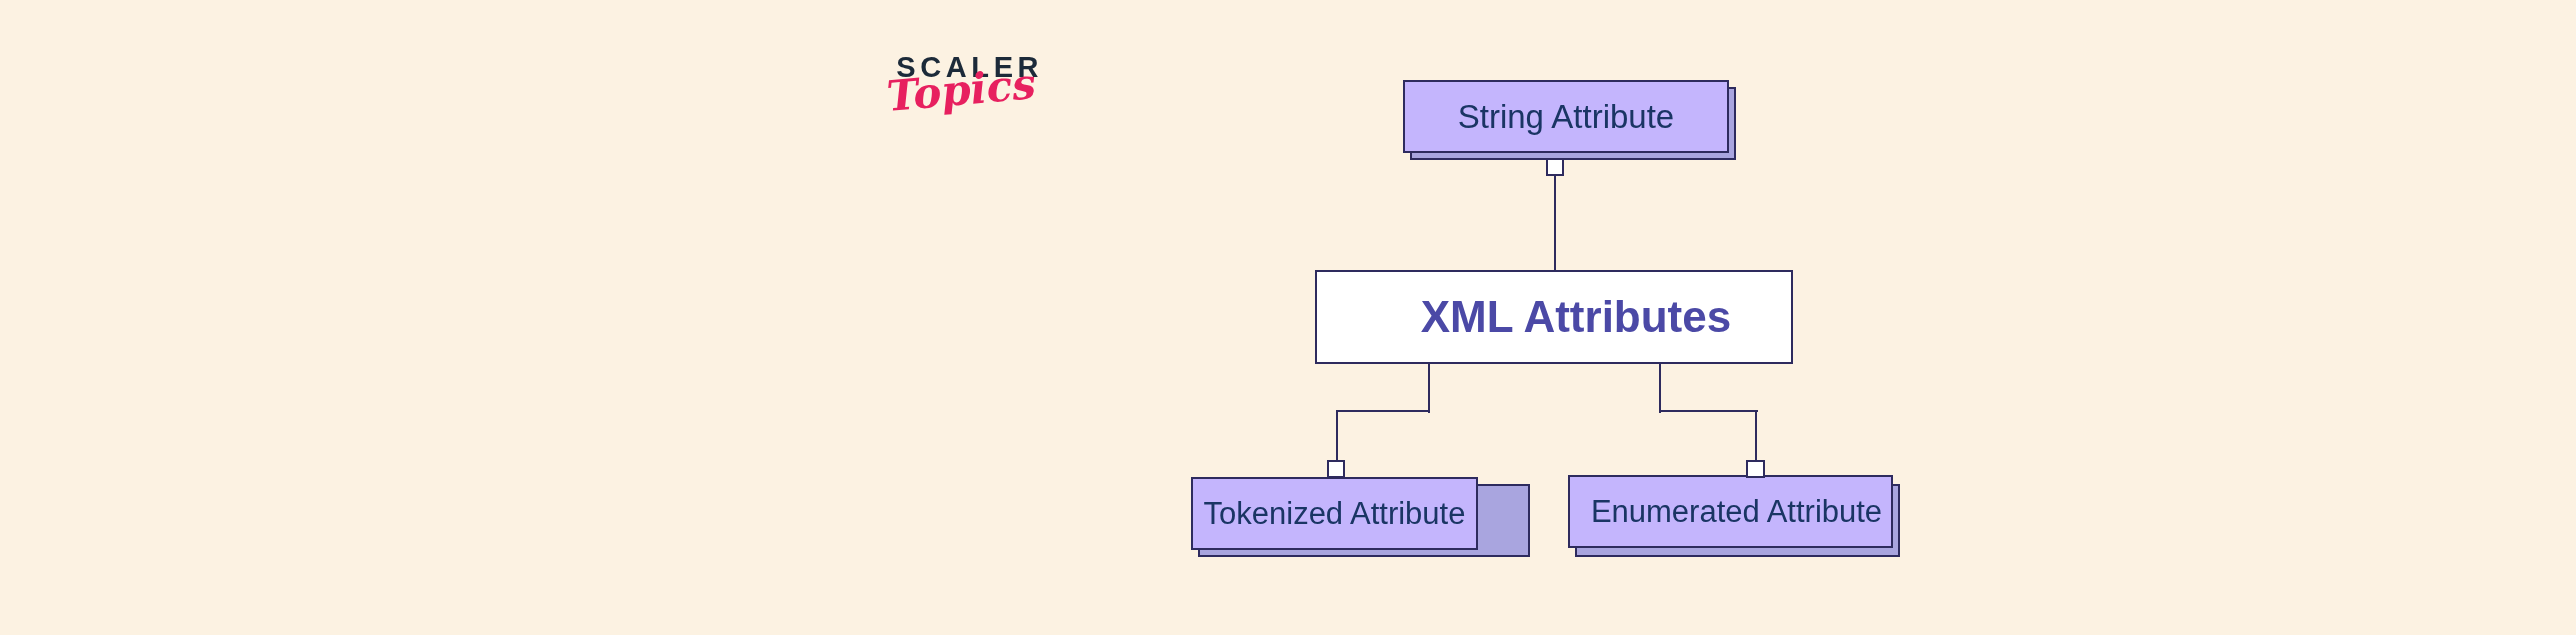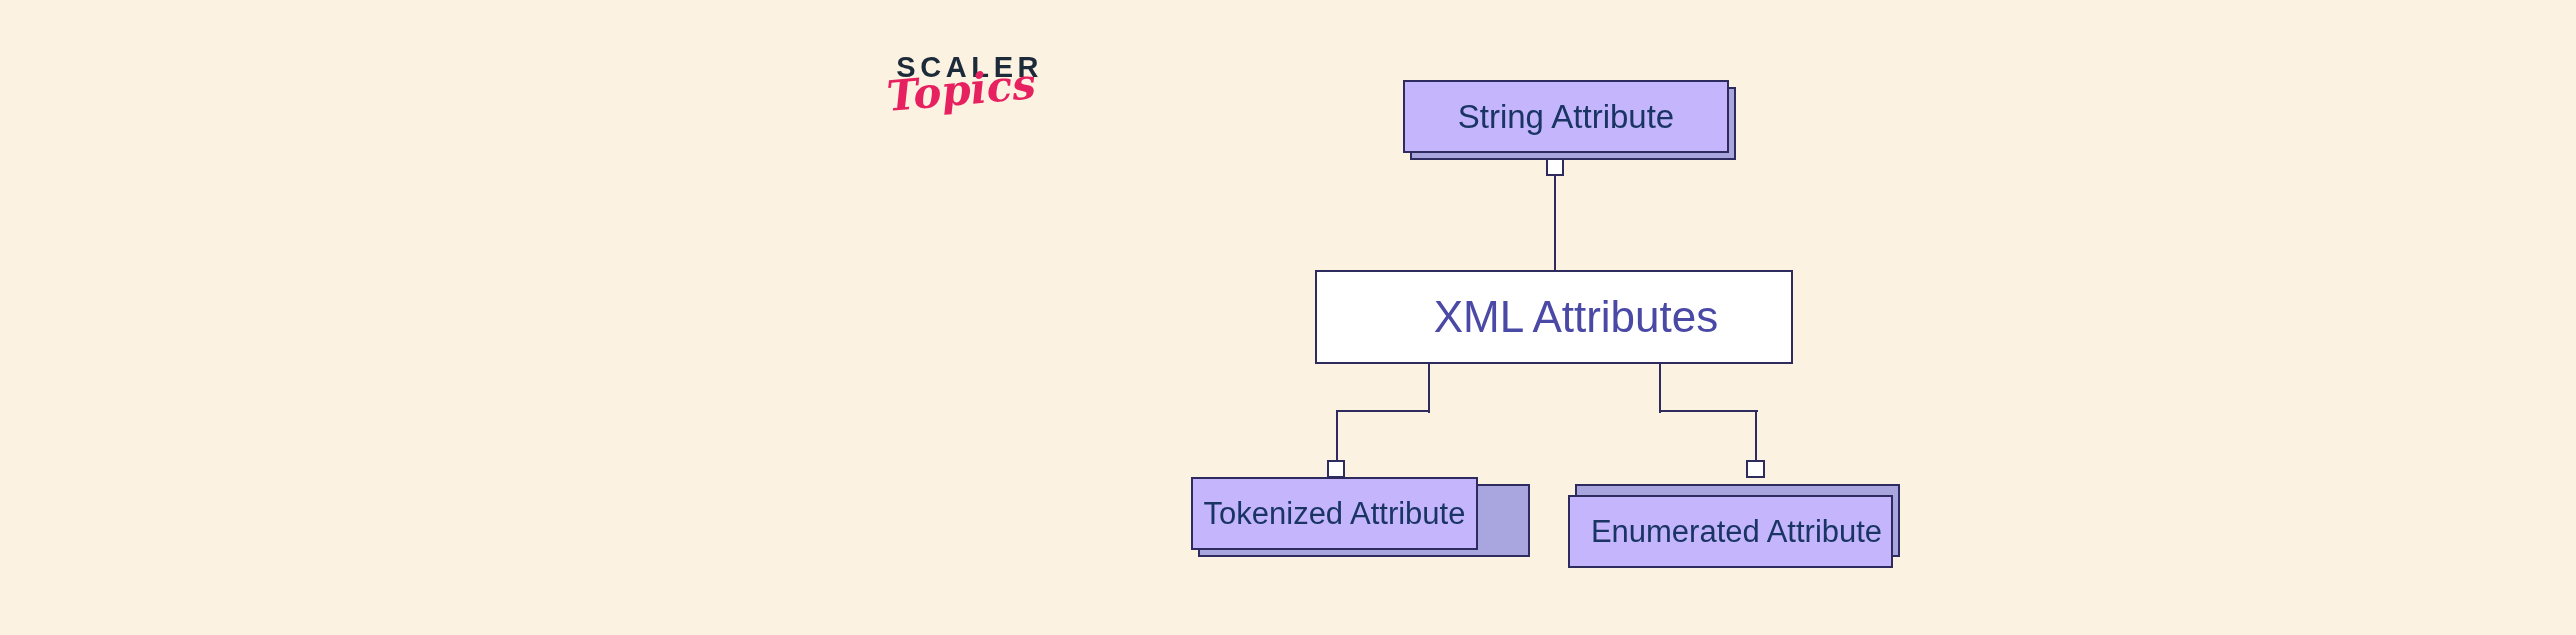--- a/index.html
+++ b/index.html
@@ -21,25 +21,25 @@
     display:flex;align-items:center;justify-content:center;
     white-space:nowrap;
   }
   .node.pink{background:#c4b5fd;color:#1A3564;}
   
   .csq{position:absolute;box-sizing:border-box;background:#FFFFFF;border:2.1px solid #2E2B5E;}
 
   
   #shadow-string{left:1410px;top:87px;width:326px;height:73px;}
   #node-string{left:1403px;top:80px;width:326px;height:73px;font-size:33px;}
-  #node-xml{left:1315px;top:270px;width:478px;height:94px;background:#FFFFFF;color:#4B49A6;font-size:44px;font-weight:normal;padding-left:44px;}
+  #node-xml{left:1315px;top:270px;width:478px;height:94px;background:#FFFFFF;color:#4B49A6;font-size:44px;font-weight:bold;padding-left:44px;}
   #shadow-tokenized{left:1198px;top:484px;width:332px;height:73px;}
   #node-tokenized{left:1191px;top:477px;width:287px;height:73px;font-size:31px;}
   #shadow-enumerated{left:1575px;top:484px;width:325px;height:73px;}
-  #node-enumerated{left:1568px;top:495px;width:325px;height:73px;font-size:31px;padding-left:12px;}
+  #node-enumerated{left:1568px;top:475px;width:325px;height:73px;font-size:31px;padding-left:12px;}
 
   
   #line-top-v{left:1554px;top:173px;width:2.1px;height:100px;}
   #line-left-v1{left:1428px;top:361px;width:2.1px;height:52px;}
   #line-left-h{left:1336px;top:410px;width:93px;height:2.1px;}
   #line-left-v2{left:1336px;top:410px;width:2.1px;height:51px;}
   #line-right-v1{left:1659px;top:361px;width:2.1px;height:52px;}
   #line-right-h{left:1659px;top:410px;width:99px;height:2.1px;}
   #line-right-v2{left:1755px;top:410px;width:2.1px;height:51px;}
 

